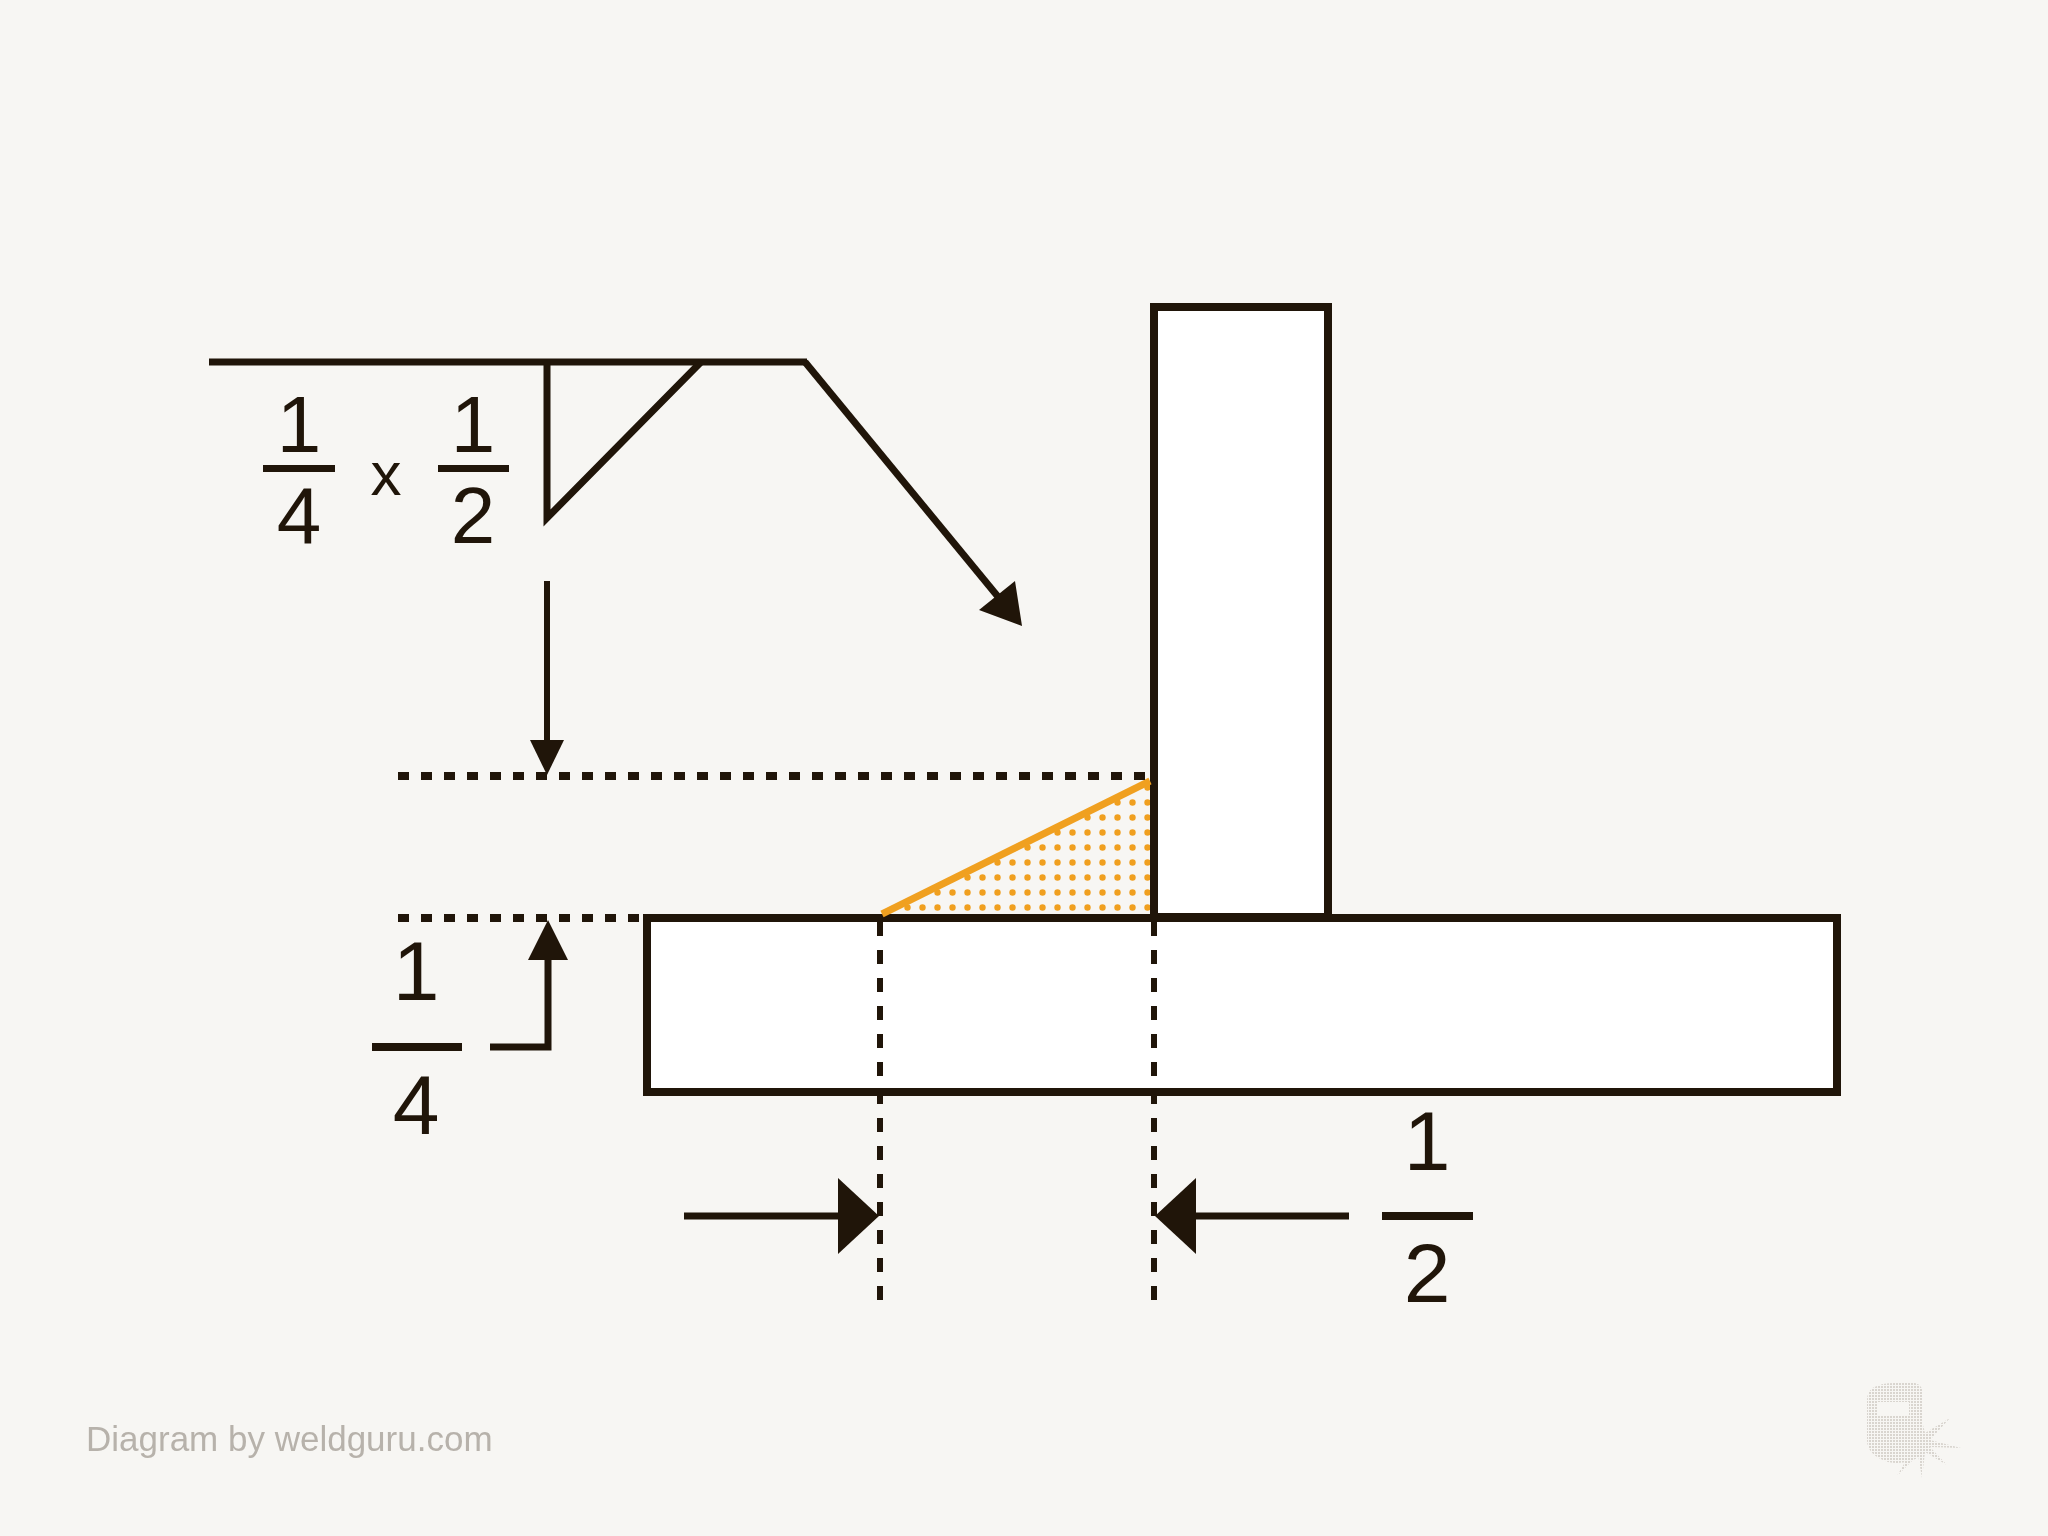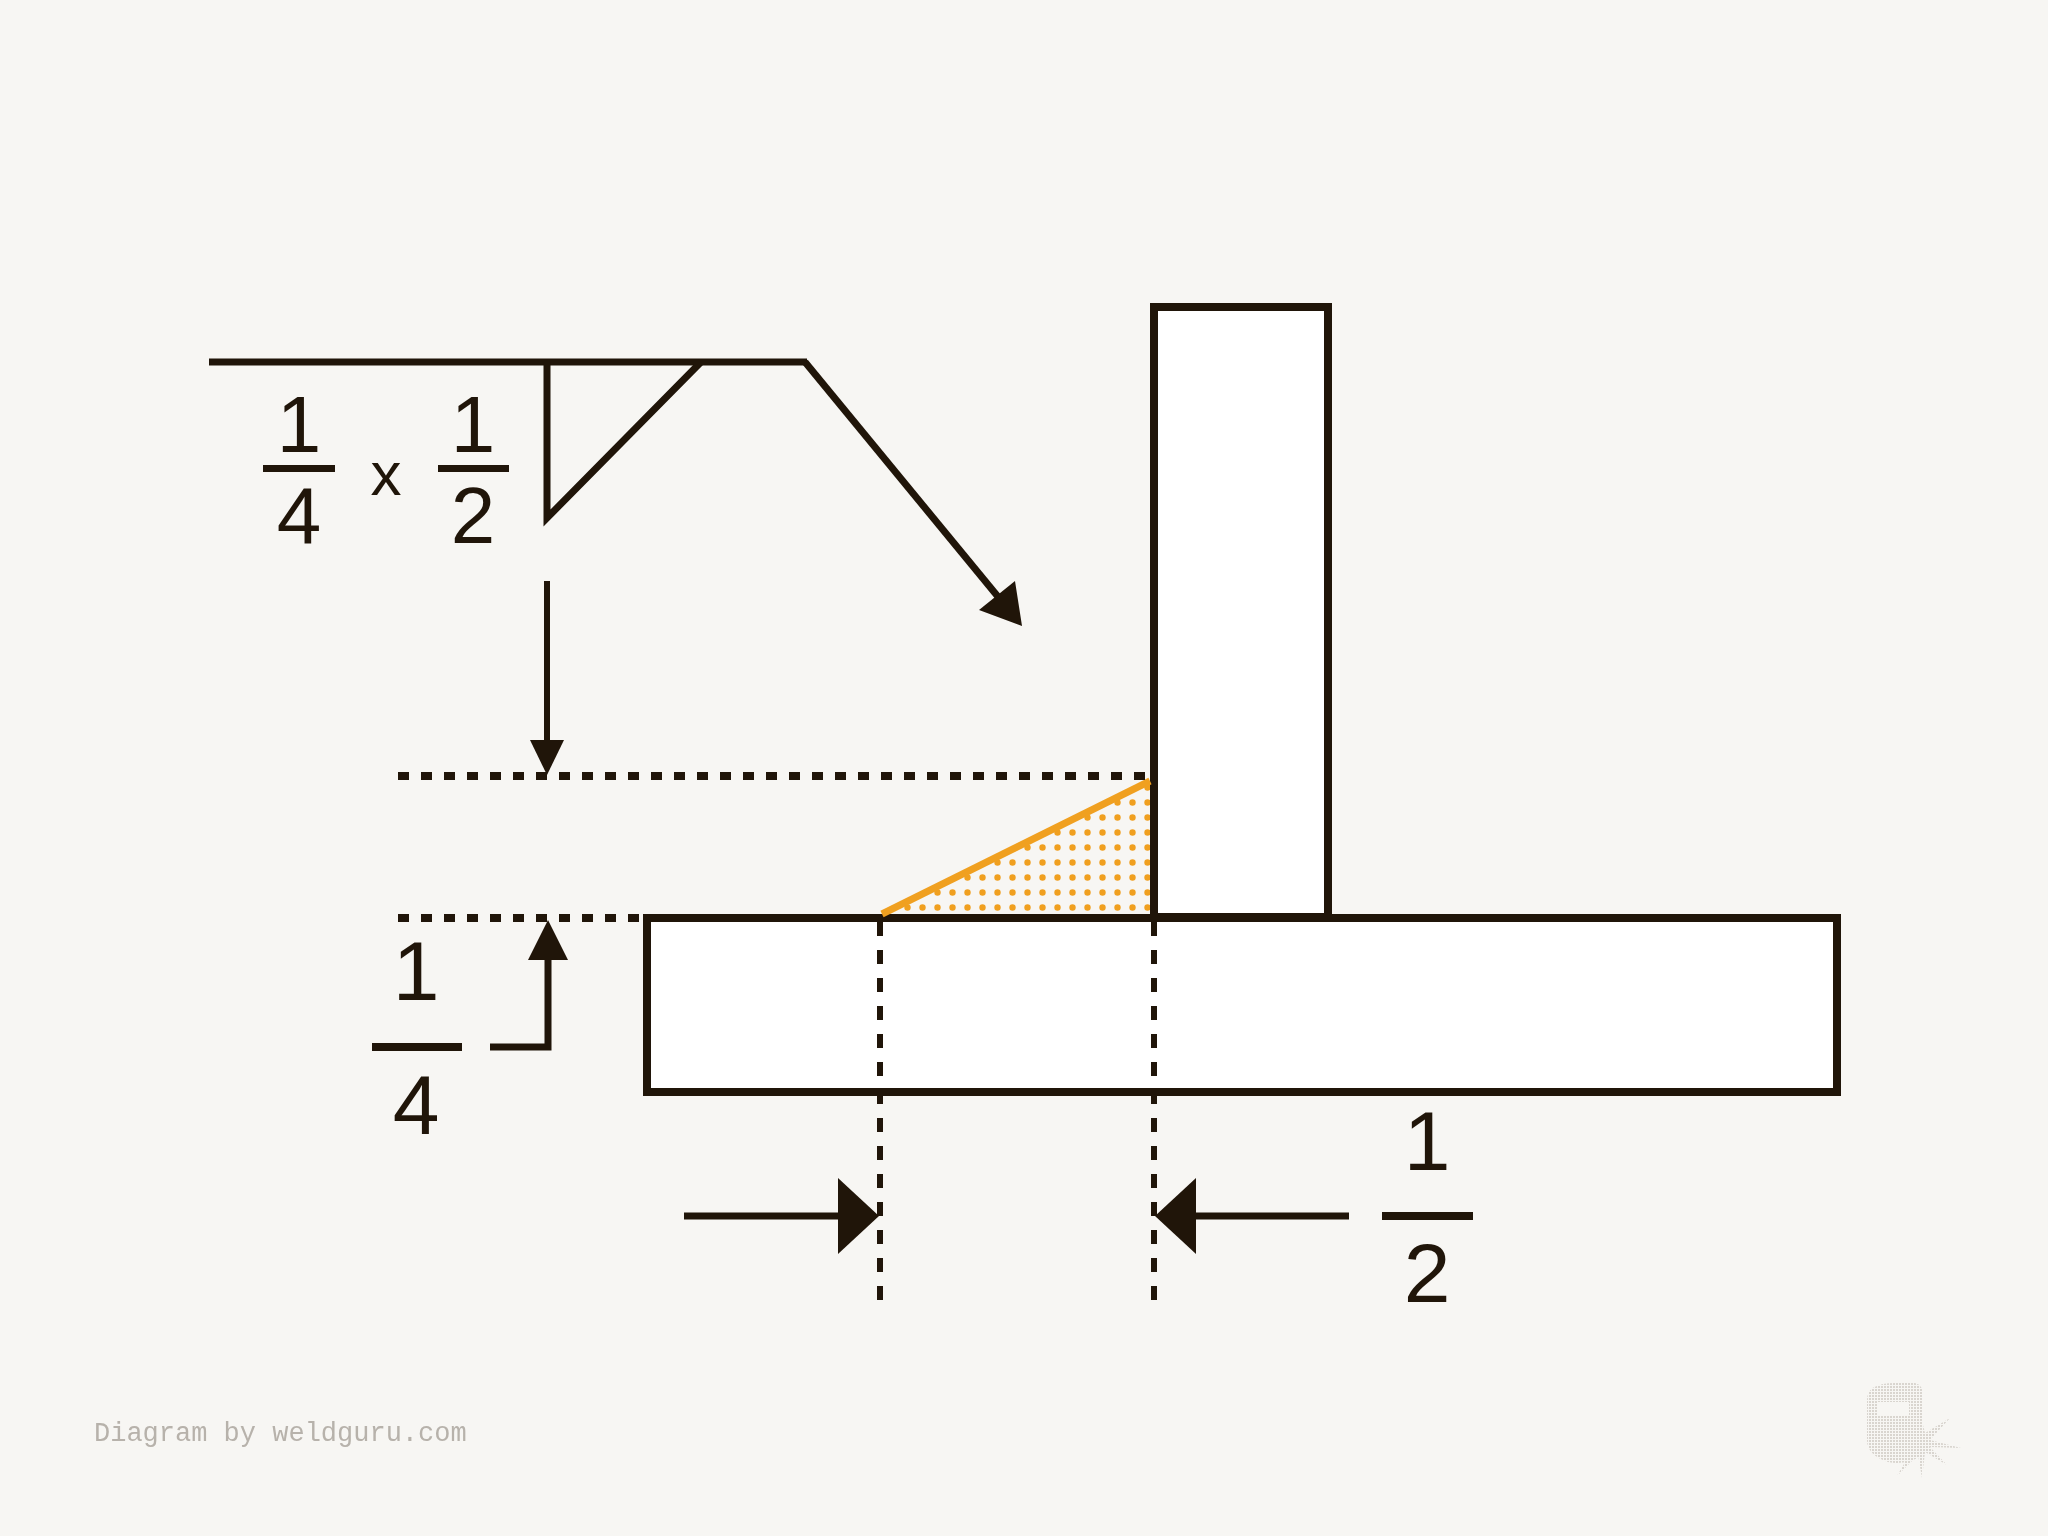--- a/index.html
+++ b/index.html
@@ -1,19 +1,19 @@
 <!DOCTYPE html>
 <html><head>
 <meta charset="utf-8">
 <style>
   html, body { margin: 0; padding: 0; }
   body { width: 2048px; height: 1536px; background: #f7f6f3; overflow: hidden; position: relative; font-family: "Liberation Sans", sans-serif; }
   svg.diagram { position: absolute; left: 0; top: 0; width: 2048px; height: 1536px; }
   .num { font-family: "Liberation Sans", sans-serif; fill: #201509; }
-  .credit { position: absolute; left: 94px; top: 1419px; font-size: 27px; color: #b7b2ab; font-family: Liberation Mono, monospace; white-space: nowrap; }
+  .credit { position: absolute; left: 86px; top: 1419px; font-size: 35px; color: #b7b2ab; font-family: Liberation Sans, sans-serif; white-space: nowrap; }
 </style>
 </head>
 <body>
 
 <svg class="diagram" viewBox="0 0 2048 1536" xmlns="http://www.w3.org/2000/svg">
   <defs>
     <pattern id="dots" x="0" y="0" width="15" height="15" patternUnits="userSpaceOnUse">
       <circle cx="7.5" cy="7.5" r="3.2" fill="#f0a020"></circle>
     </pattern>
     <pattern id="logodots" x="0" y="0" width="3" height="3" patternUnits="userSpaceOnUse">

